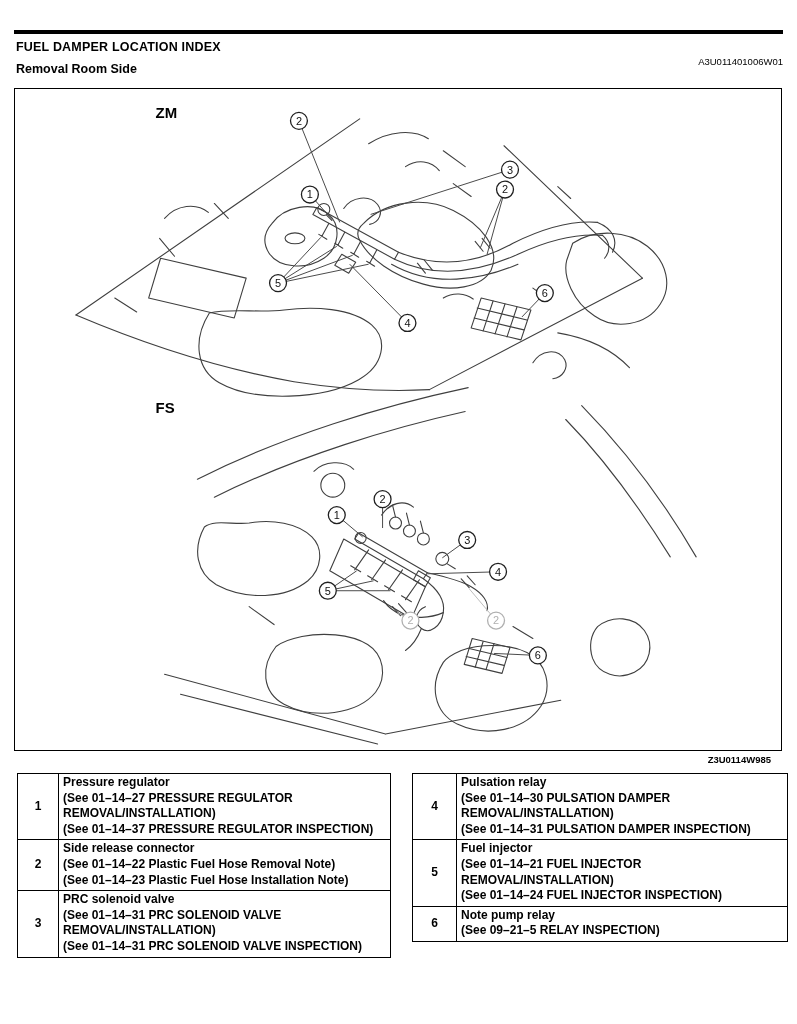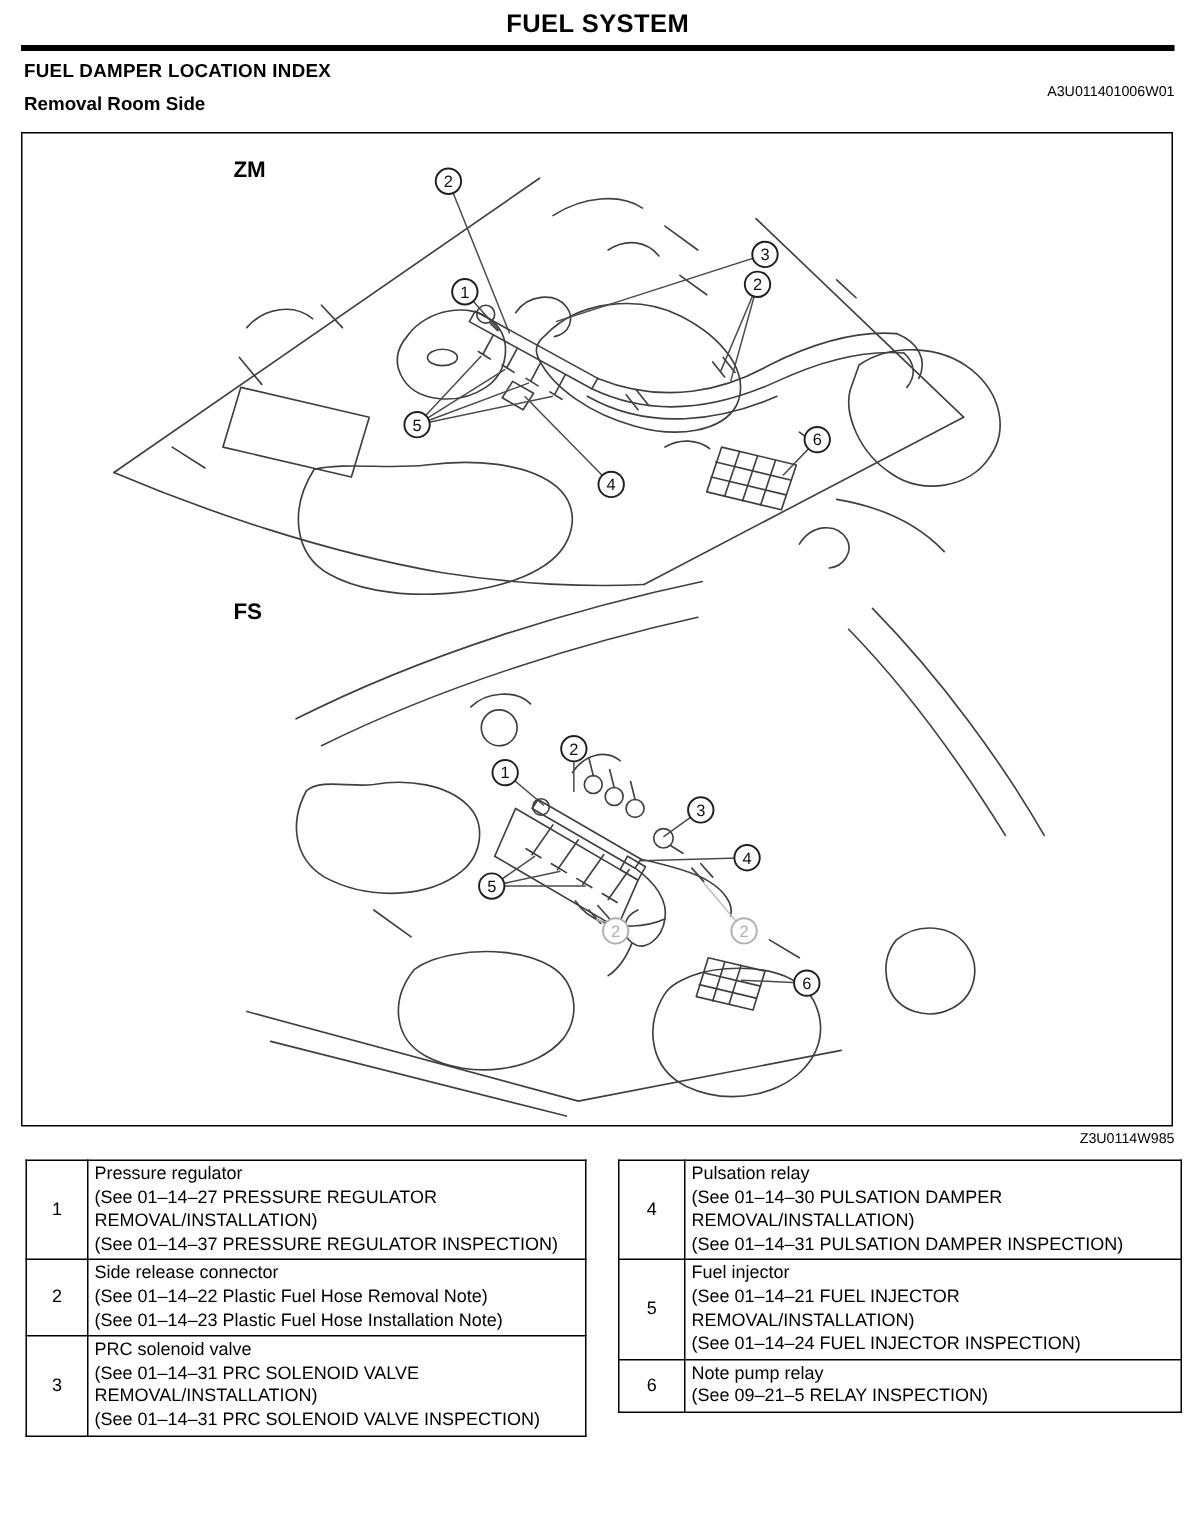--- a/index.html
+++ b/index.html
@@ -5,47 +5,46 @@
   html,body{margin:0;padding:0;background:#fff;}
   .page{position:relative;width:797px;height:1024px;background:#ffffff;
         font-family:"Liberation Sans",sans-serif;color:#000;overflow:hidden;}
   .title{position:absolute;top:6px;left:0;width:100%;text-align:center;
          font-size:17px;font-weight:bold;letter-spacing:.3px;}
   .title-rule{position:absolute;left:14px;top:30px;width:769px;height:3.5px;background:#000;}
   .section-heading{position:absolute;left:16px;top:40px;font-size:12.5px;font-weight:bold;letter-spacing:.2px;}
   .doc-code{position:absolute;right:14px;top:56px;font-size:9.5px;}
   .subsection-heading{position:absolute;left:16px;top:62px;font-size:12.5px;font-weight:bold;}
   .figure-box{position:absolute;left:14px;top:88px;width:766px;height:661px;border:1.5px solid #000;background:#fff;}
-  .figure-code{position:absolute;right:14px;top:754px;font-size:9.5px;}
+  .figure-code{position:absolute;right:26px;top:754px;font-size:9.5px;font-weight:bold;}
 
   svg .art path, svg .art ellipse, svg .art circle{
     fill:none;stroke:#3f3f3f;stroke-width:1.1;stroke-linecap:round;stroke-linejoin:round;}
   .view-label{font-family:"Liberation Sans",sans-serif;font-size:15px;font-weight:bold;fill:#000;}
   .leader{stroke:#4a4a4a;stroke-width:1;fill:none;}
   .leader.gray{stroke:#bcbcbc;}
   .callout-circle{fill:#fff;stroke:#1f1f1f;stroke-width:1.3;}
   .callout-circle.gray{stroke:#b0b0b0;}
   .callout-num{font-family:"Liberation Sans",sans-serif;font-size:11px;fill:#111;text-anchor:middle;}
   .callout-num.gray{fill:#b0b0b0;}
 
   table.index-table{position:absolute;border-collapse:collapse;font-size:12px;line-height:15.6px;
                     table-layout:fixed;background:#fff;}
-  table.index-table td{border:1.3px solid #000;vertical-align:middle;padding:0;}
+  table.index-table td{border:1.3px solid #000;vertical-align:middle;padding:0;font-weight:bold;}
   table.index-table td.num{width:40px;text-align:center;}
   table.index-table td.desc{padding:1px 4px 2px 4px;}
   table.index-table.left{left:17px;top:773px;width:374px;}
   table.index-table.right{left:412px;top:773px;width:376px;}
   table.index-table.right td.num{width:43px;}
 </style>
 </head>
 <body>
 
 <div class="page">
 
-  <div class="title">FUEL SYSTEM</div>
   <div class="title-rule"></div>
   <div class="section-heading">FUEL DAMPER LOCATION INDEX</div>
   <div class="doc-code">A3U011401006W01</div>
   <div class="subsection-heading">Removal Room Side</div>
 
   <div class="figure-box">
     <svg id="diagram-svg" width="766" height="661" viewBox="0 0 769 664">
 
       <text class="view-label" x="141" y="29">ZM</text>
       <text class="view-label" x="141" y="325">FS</text>

